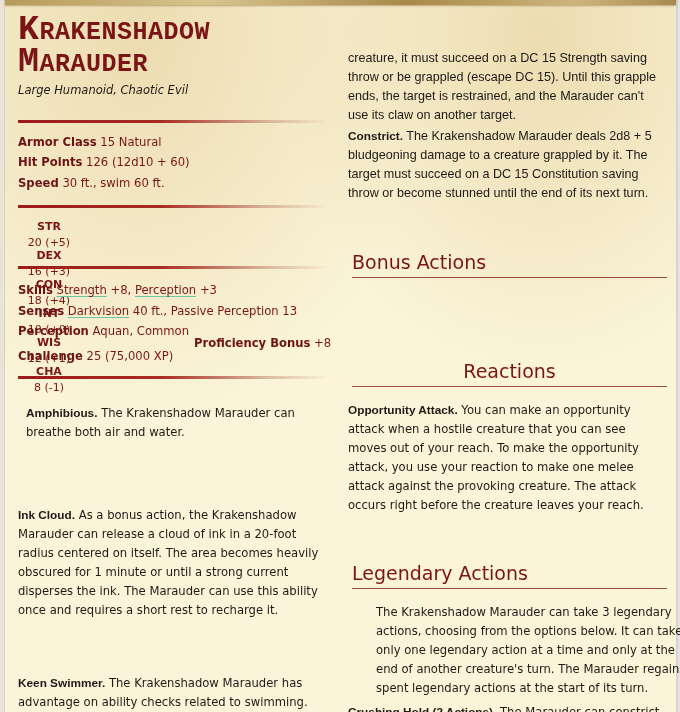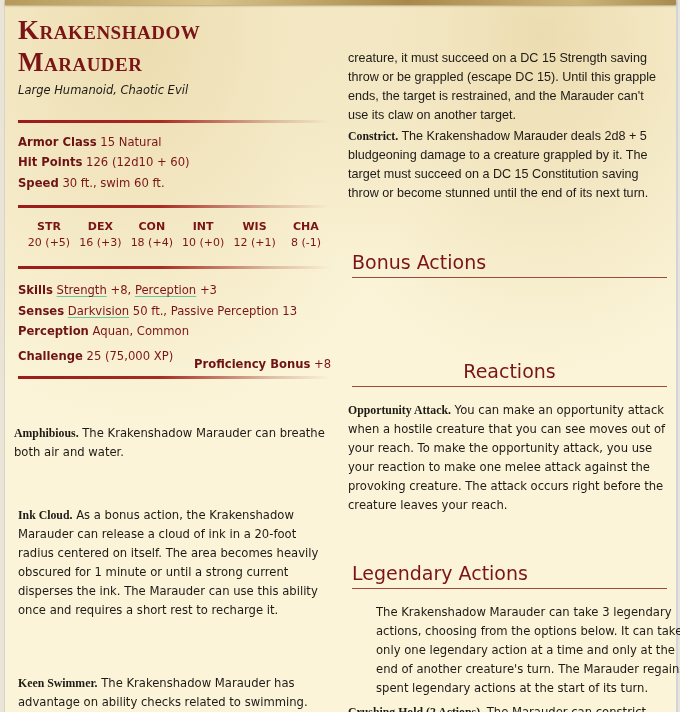--- a/index.html
+++ b/index.html
@@ -17,49 +17,49 @@
     border-right:2px solid #d0d4dc;
   }
   .topbar {
     position:absolute; left:0; top:0; width:100%; height:5px;
     background:linear-gradient(90deg,#b59a5a,#d9c48c 30%,#a8894a 60%,#cdb57a 85%,#a78a4e);
     box-shadow:0 1px 2px rgba(100,70,20,0.4);
   }
 
   .title {
     position:absolute; left:13px; top:14px;
-    font-family:Liberation Serif, serif; font-weight:bold;
-    color:#7b1416; font-size:27px; line-height:32px; letter-spacing:0.5px;
+    font-family:Liberation Mono, monospace; font-weight:bold;
+    color:#7b1416; font-size:35px; line-height:32px; letter-spacing:0.5px;
     font-variant:small-caps;
   }
   .subtitle {
     position:absolute; left:13px; top:83px;
     font-family:"DejaVu Sans", sans-serif; font-style:italic; font-size:11.5px; color:#1e1a16;
   }
   .taper {
     position:absolute; left:13px; width:312px; height:3px;
     background:linear-gradient(90deg,#9c1b1b 0%,#a82a22 45%,rgba(190,130,110,0.5) 80%,rgba(230,205,180,0) 100%);
   }
   .prop {
     position:absolute; left:13px; font-family:"DejaVu Sans", sans-serif;
     font-size:11.6px; color:#7b1416; white-space:nowrap;
   }
   .prop b { color:#6e1315; font-weight:bold; }
   .prop .v { color:#7b1416; }
   .prop .lnk { text-decoration:underline; text-decoration-color:#6ac6a0; text-underline-offset:2px; }
 
-  .abil { position:absolute; top:220px; left:13px; width:312px; display:flex; justify-content:space-between; padding:0 0 0 7px; box-sizing:border-box; }
+  .abil { position:absolute; top:220px; left:13px; width:312px; display:flex; justify-content:space-between; padding:0 0 0 7px; box-sizing:border-box;flex-direction:column; }
   .abil .cell { text-align:center; width:48px; color:#7b1416; font-family:"DejaVu Sans", sans-serif; font-size:11px; }
   .abil .h { font-weight:bold; margin-bottom:3px; }
 
   .para {
     position:absolute; font-family:"Liberation Sans", sans-serif; font-size:12.6px;
     line-height:19px; color:#1e1a16;
   }
-  .para b { font-family:Liberation Serif, serif; font-weight:bold; font-size:11.8px; }
+  .para b { font-family:Liberation Sans, sans-serif; font-weight:bold; font-size:11.8px; }
   .para.alt { font-family:"DejaVu Sans", sans-serif; font-size:11.6px; }
   .sech {
     position:absolute; left:347px; width:315px;
     font-family:"DejaVu Sans", sans-serif; font-size:19px; color:#7b1416;
     border-bottom:1px solid #9c4a3a; padding-bottom:4px;
   }
 </style>
 </head>
 <body>
 
@@ -121,38 +121,38 @@
   <div class="prop" style="top:283px">
     <b>Skills</b>
     <span class="v lnk">Strength</span>
     <span class="v">+8,</span>
     <span class="v lnk">Perception</span>
     <span class="v">+3</span>
   </div>
   <div class="prop" style="top:304px">
     <b>Senses</b>
     <span class="v lnk">Darkvision</span>
-    <span class="v">50 ft., Passive Perception 13</span>
+    <span class="v">40 ft., Passive Perception 13</span>
   </div>
   <div class="prop" style="top:324px">
     <b>Perception</b>
     <span class="v">Aquan, Common</span>
   </div>
   <div class="prop" style="top:349px">
     <b>Challenge</b>
     <span class="v">25 (75,000 XP)</span>
   </div>
-  <div class="prop" style="top:357px; left:189px">
+  <div class="prop" style="top:336px; left:189px">
     <b>Proficiency Bonus</b>
     <span class="v">+8</span>
   </div>
 
   <div class="taper" style="top:376px"></div>
 
-  <div class="para alt" style="left:9px; top:404px; width:315px;margin-top:20px;">
+  <div class="para alt" style="left:21px; top:404px; width:315px;">
     <b>Amphibious.</b>
     <span>The Krakenshadow Marauder can breathe both air and water.</span>
   </div>
   <div class="para alt" style="left:13px; top:506px; width:315px;">
     <b>Ink Cloud.</b>
     <span>As a bonus action, the Krakenshadow Marauder can release a cloud of ink in a 20-foot radius centered on itself. The area becomes heavily obscured for 1 minute or until a strong current disperses the ink. The Marauder can use this ability once and requires a short rest to recharge it.</span>
   </div>
   <div class="para alt" style="left:13px; top:674px; width:315px;">
     <b>Keen Swimmer.</b>
     <span>The Krakenshadow Marauder has advantage on ability checks related to swimming.</span>

